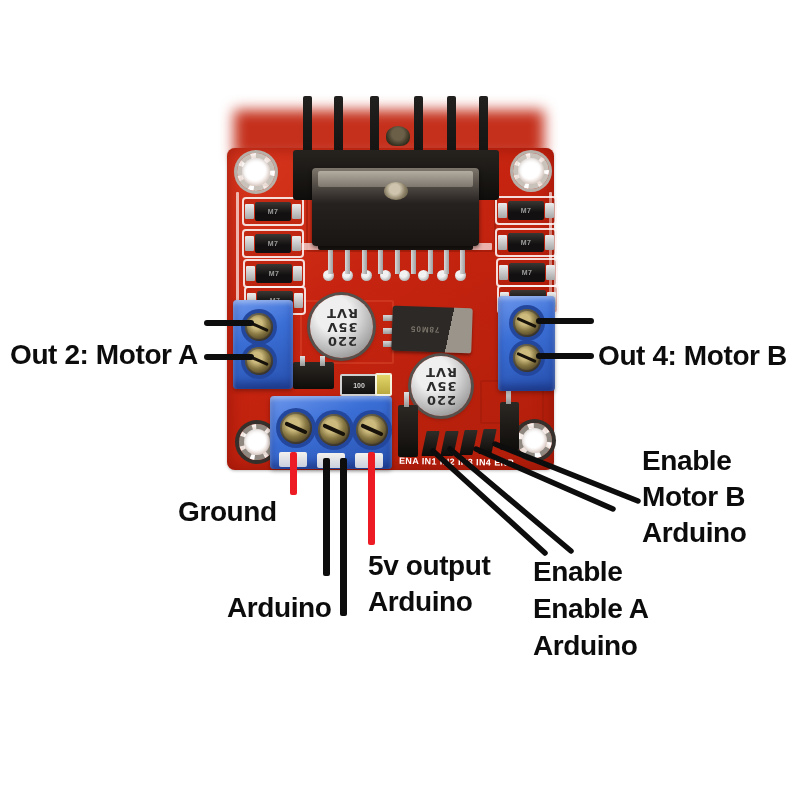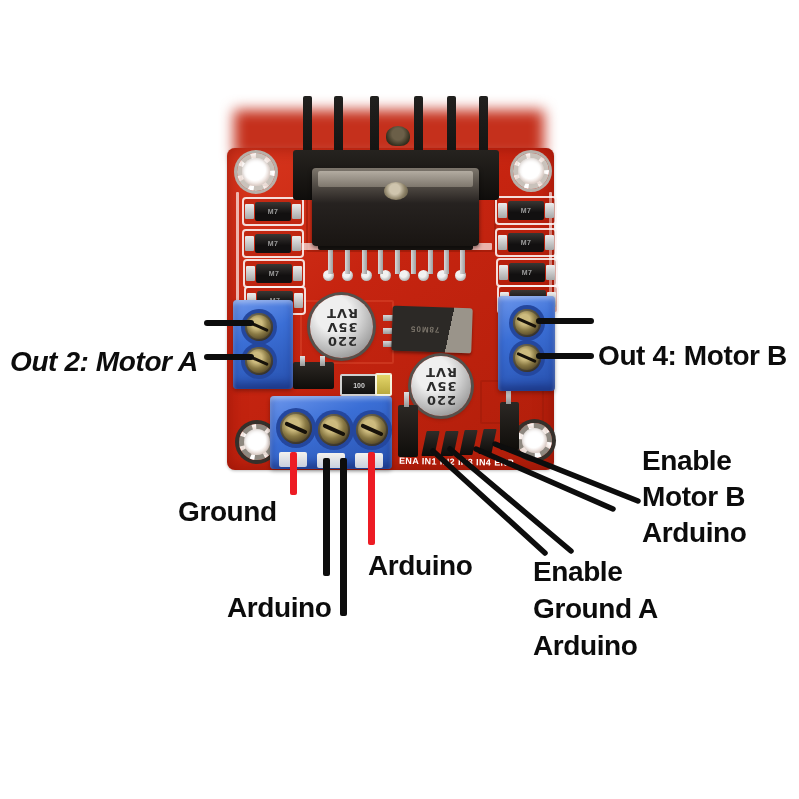--- a/index.html
+++ b/index.html
@@ -288,40 +288,41 @@
   <div class="vline black" style="left:340px;top:458px;height:158px;"></div>
   <div class="vline red" style="left:368px;top:452px;height:93px;"></div>
 
   <svg id="diag-lines">
     <line x1="433" y1="451" x2="545" y2="553" stroke="#0d0d0d" stroke-width="5.5" stroke-linecap="round"></line>
     <line x1="450" y1="449" x2="571" y2="551" stroke="#0d0d0d" stroke-width="5.5" stroke-linecap="round"></line>
     <line x1="476" y1="449" x2="613" y2="509" stroke="#0d0d0d" stroke-width="5.5" stroke-linecap="round"></line>
     <line x1="495" y1="444" x2="638" y2="501" stroke="#0d0d0d" stroke-width="5.5" stroke-linecap="round"></line>
   </svg>
 
-  <div class="lbl" style="left:10px;top:345px;font-style:italic;">Out 2: Motor A</div>
+  <div class="lbl" style="left:10px;top:338px;">Out 2: Motor A</div>
   <div class="lbl" style="left:598px;top:339px;">Out 4: Motor B</div>
 
   <div class="lbl" style="left:178px;top:494px;line-height:36px;">
     <div>Ground</div>
   </div>
 
   <div class="lbl" style="left:227px;top:589px;line-height:37px;">
     <div>Arduino</div>
   </div>
 
   <div class="lbl" style="left:368px;top:548px;line-height:36px;">
+    <div>5v output</div>
     <div>Arduino</div>
   </div>
 
   <div class="lbl" style="left:642px;top:443px;line-height:36px;">
     <div>Enable</div>
     <div>Motor B</div>
     <div>Arduino</div>
   </div>
 
   <div class="lbl" style="left:533px;top:553px;line-height:37px;">
     <div>Enable</div>
-    <div>Ground A</div>
+    <div>Enable A</div>
     <div>Arduino</div>
   </div>
 
 </div>
 
 </body></html>

